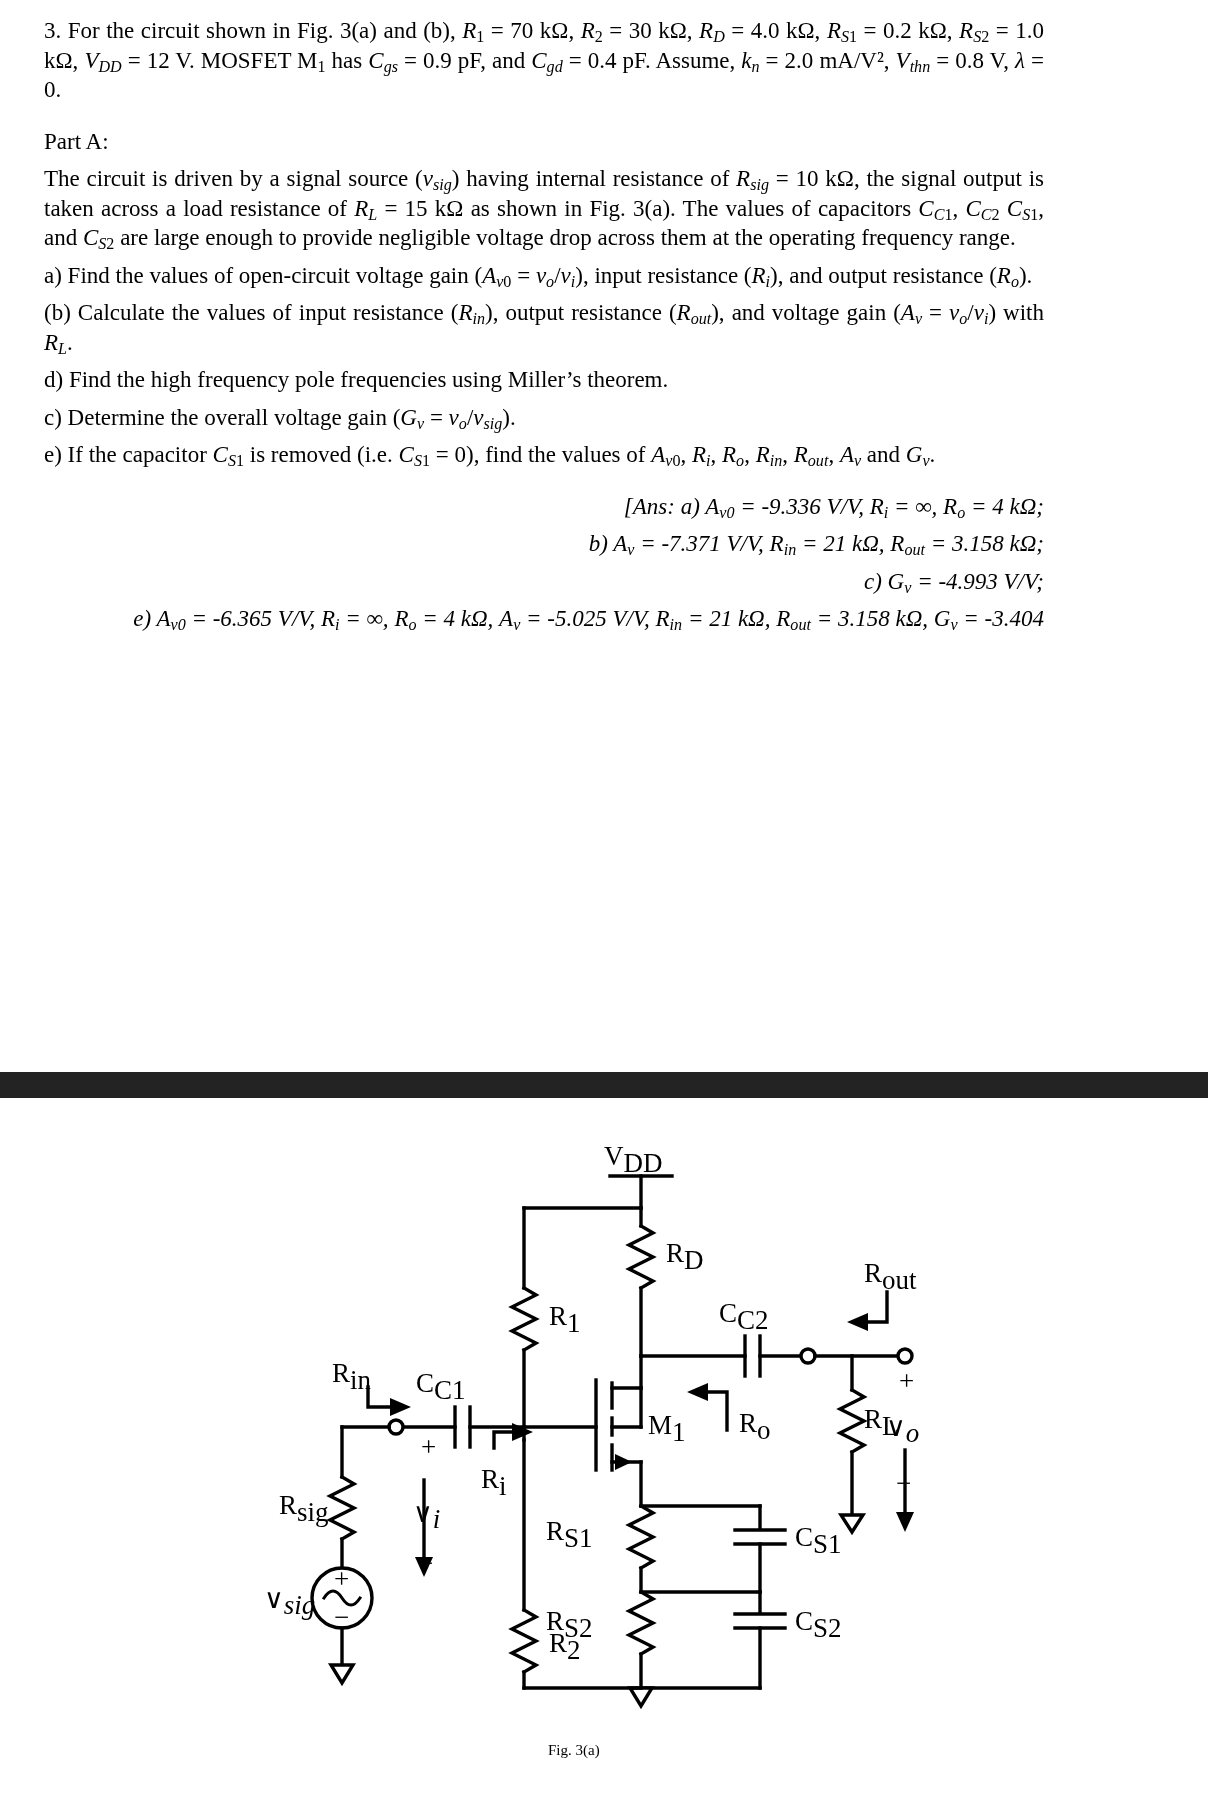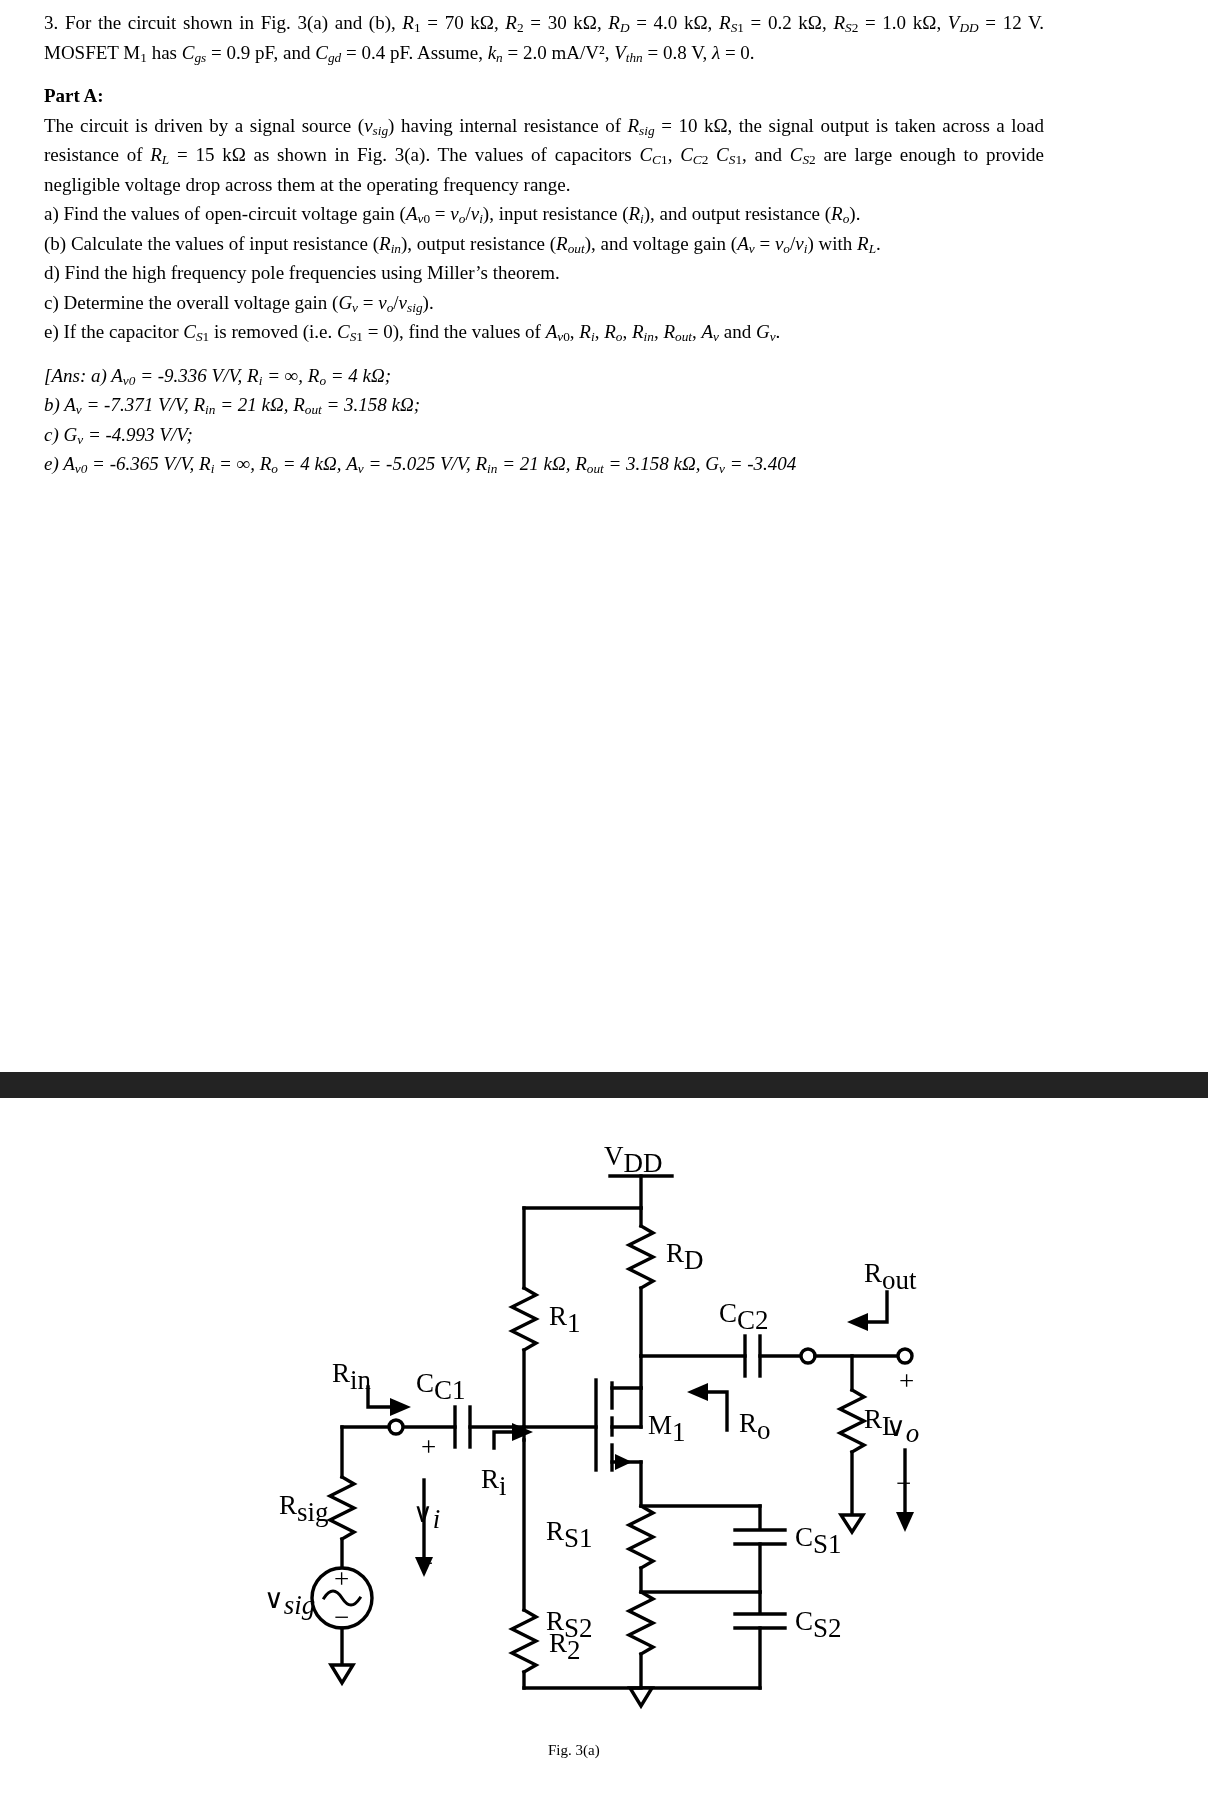--- a/index.html
+++ b/index.html
@@ -20,40 +20,40 @@
     width: 1212px;
     height: 1794px;
   }
   .textcol {
     position: absolute;
     left: 44px;
     top: 8px;
     width: 1000px;
   }
   p.para {
-    margin: 0 0 0 0;
-    font-size: 19px;
+    margin: 8px 0 0 0;
+    font-size: 23px;
     line-height: 29.5px;
     text-align: justify;
     text-justify: inter-word;
   }
   p.para.noj { text-align: left; }
-  .bold { font-weight: bold; }
+  .bold { font-weight: normal; }
   .ital { font-style: italic; }
   .mathvar {
     font-style: italic;
   }
   sub {
     font-size: 0.70em;
     vertical-align: -0.25em;
     line-height: 0;
   }
   .ansblock p.para {
     font-style: italic;
-    text-align: left;
+    text-align: right;
   }
   .spacer-sm { height: 14px; }
   .darkbar {
     position: absolute;
     left: 0;
     top: 1072px;
     width: 1208px;
     height: 26px;
     background: #232323;
   }

